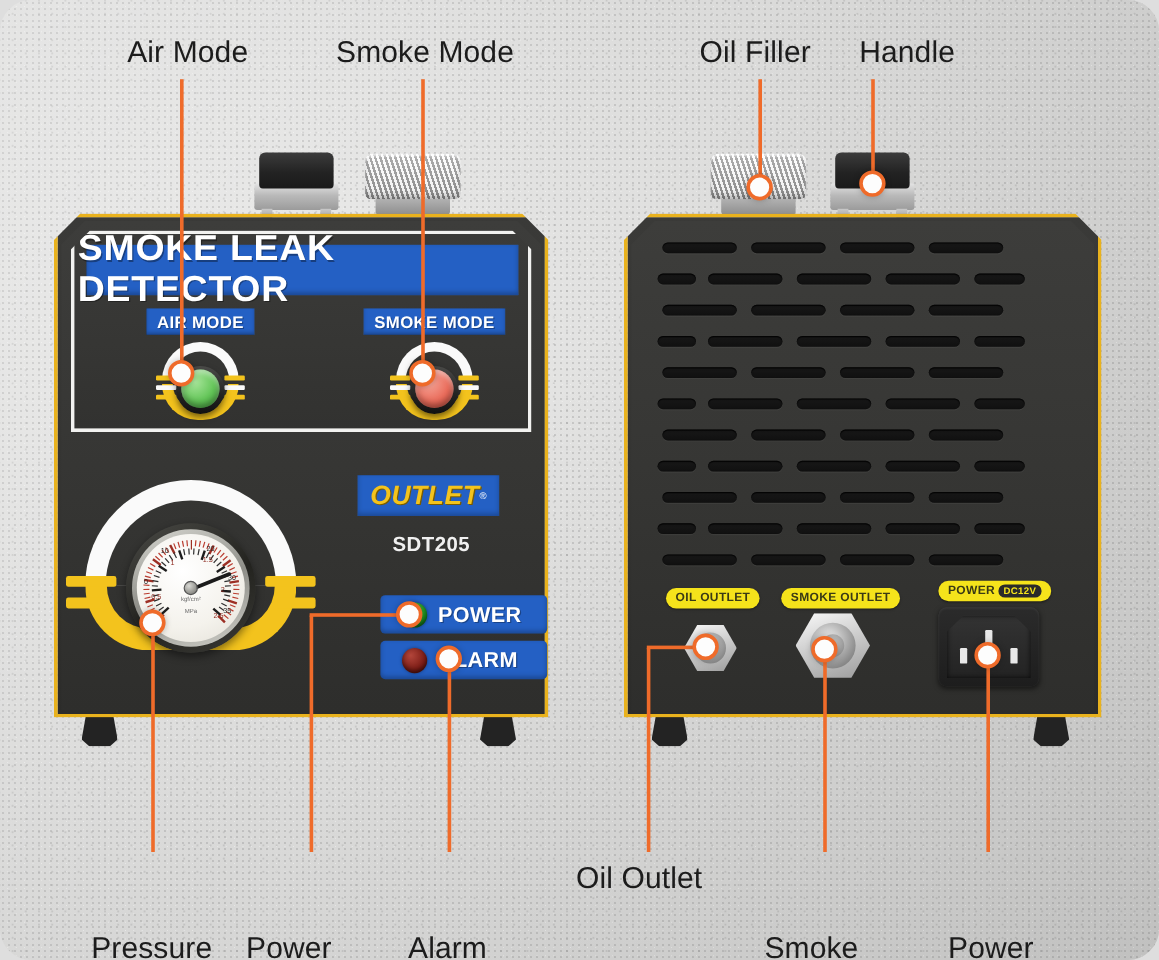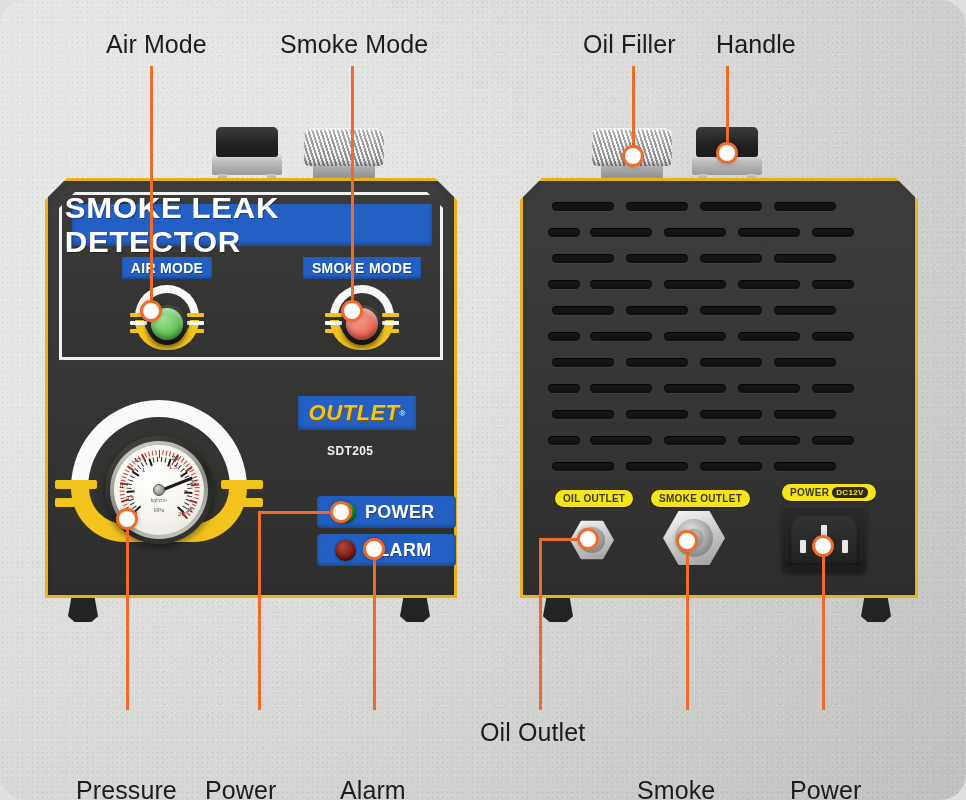--- a/index.html
+++ b/index.html
@@ -198,21 +198,21 @@
 
   .brand{
     position:absolute;background:#2460c4;display:flex;align-items:center;justify-content:center;
     box-shadow:inset 0 -2px 4px rgba(0,0,0,.25);
   }
   .brand span{
     color:#f3c31d;font-weight:700;font-style:italic;font-size:22px;letter-spacing:.5px;
     text-shadow:1px 1px 0 #7a5c00;
   }
   .brand sup{color:#fff;font-size:8px;font-style:normal;vertical-align:super;}
-  .model{position:absolute;color:#f0f0f0;font-size:12px;font-weight:700;letter-spacing:.4px;}
+  .model{position:absolute;color:#f0f0f0;font-size:17px;font-weight:700;letter-spacing:.4px;}
 
   .ind{
     position:absolute;background:#2460c4;border-radius:4px;display:flex;align-items:center;
     padding-left:9px;box-shadow:inset 0 -2px 4px rgba(0,0,0,.28);
   }
   .led{width:21px;height:21px;border-radius:50%;flex:0 0 auto;
        box-shadow:inset 0 -2px 4px rgba(0,0,0,.5), 0 0 3px rgba(0,0,0,.4);}
   .led.green{background:radial-gradient(circle at 35% 30%, #6fdd5e 0%, #1f9a22 60%, #0c5a10 100%);}
   .led.dark-red{background:radial-gradient(circle at 35% 30%, #b2453a 0%, #7d1d16 60%, #430b07 100%);}
   .ind span{color:#fff;font-weight:700;font-size:18px;margin-left:9px;letter-spacing:.3px;

